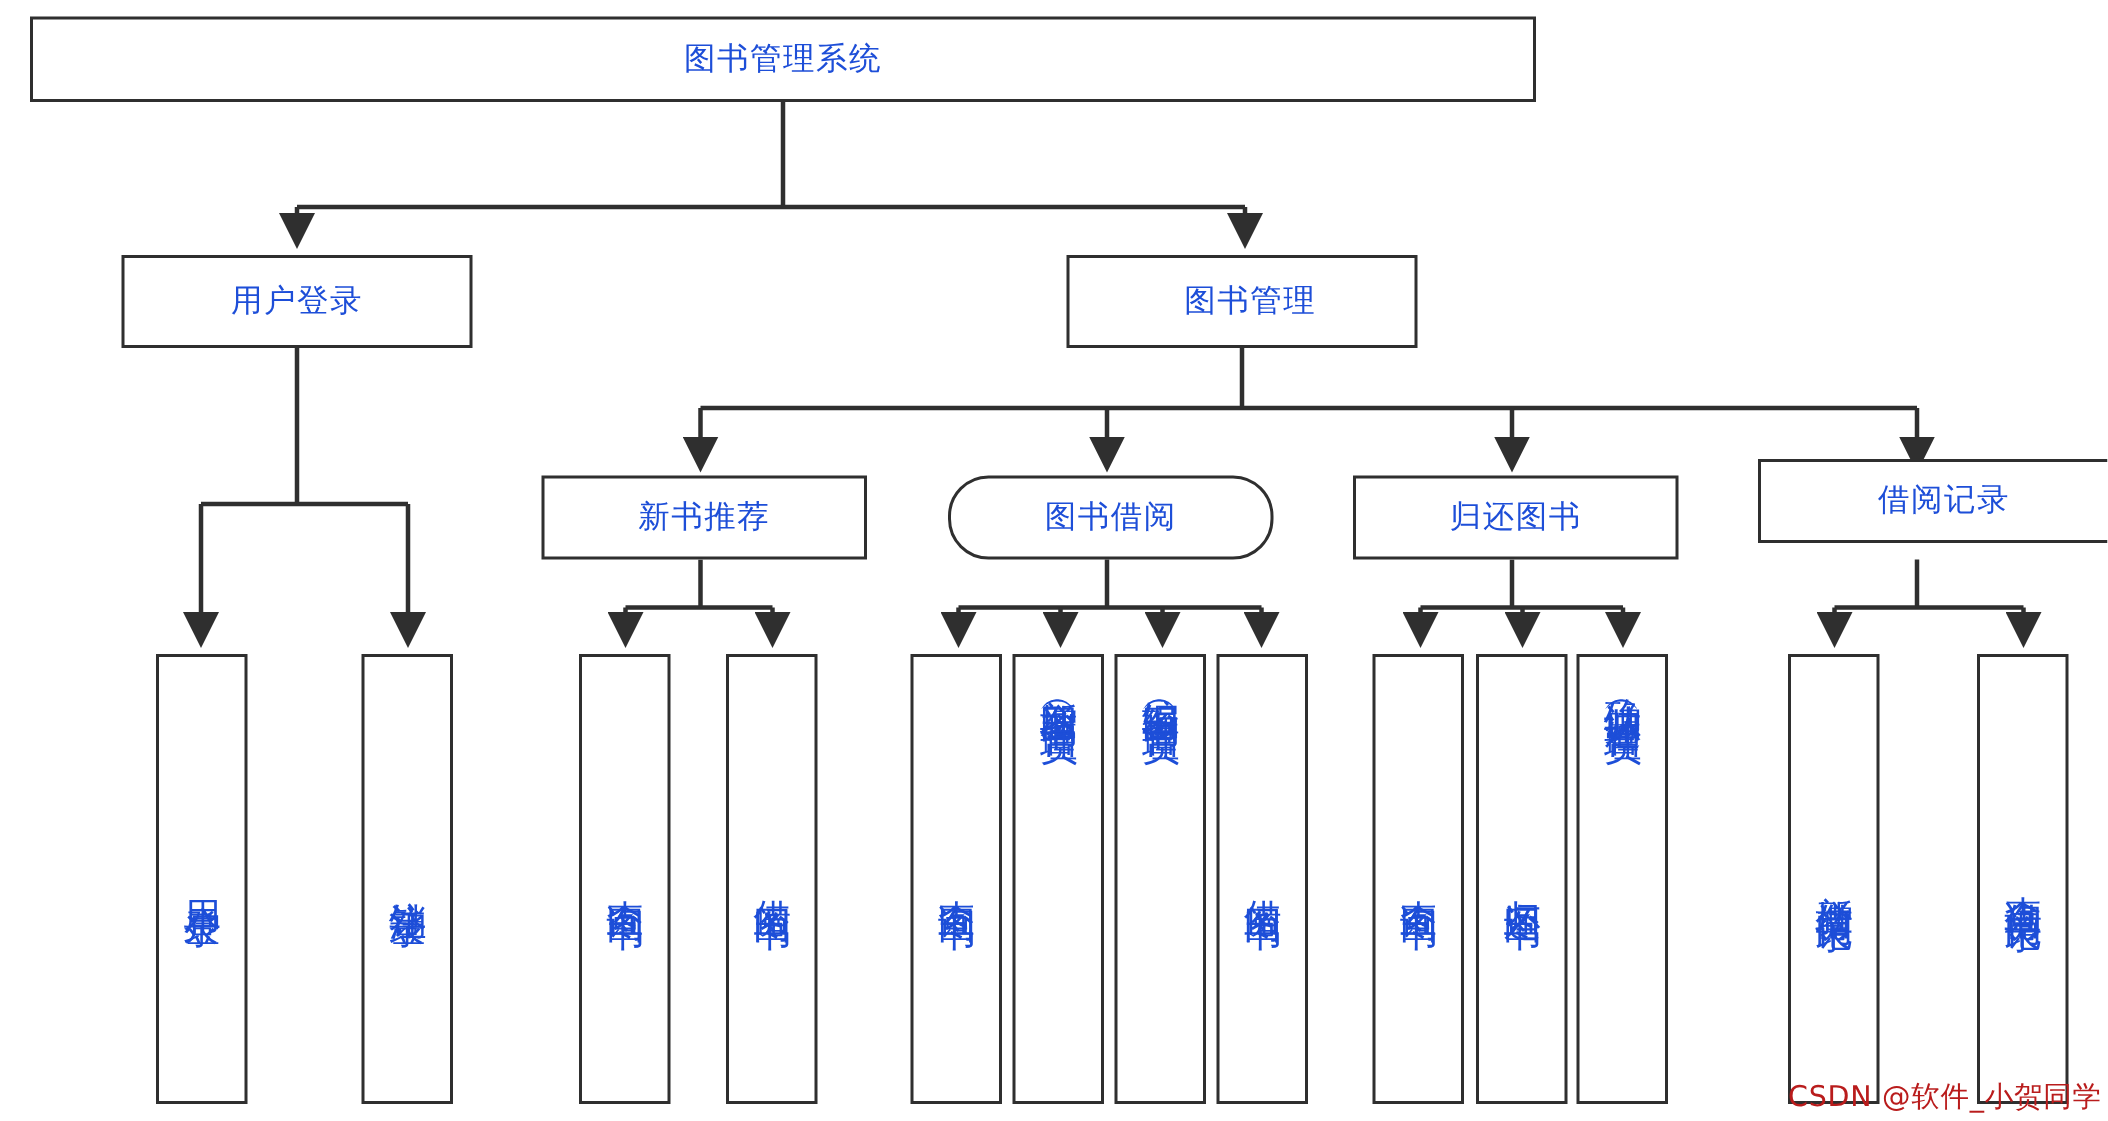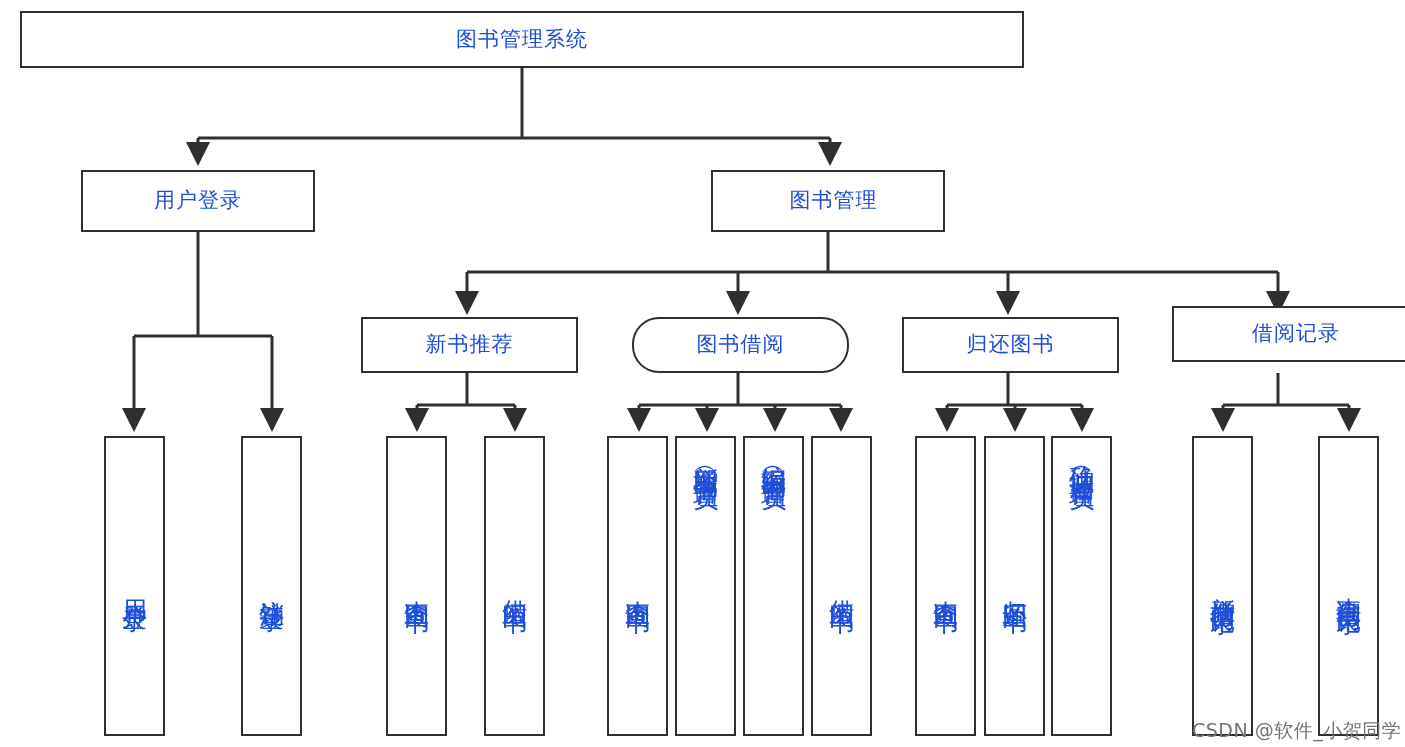--- a/index.html
+++ b/index.html
@@ -62,21 +62,21 @@
     position: absolute;
     left: 0;
     top: 0;
     width: 1405px;
     height: 747px;
     pointer-events: none;
   }
   .watermark {
     position: absolute;
     font-size: 19px;
-    color: #737373;
+    color: #b91c1c;
     letter-spacing: 0.5px;
     white-space: nowrap;
     font-family: "DejaVu Sans", "Liberation Sans", sans-serif;
   }
 </style>
 </head>
 <body>
 
 <div id="canvas">
 

